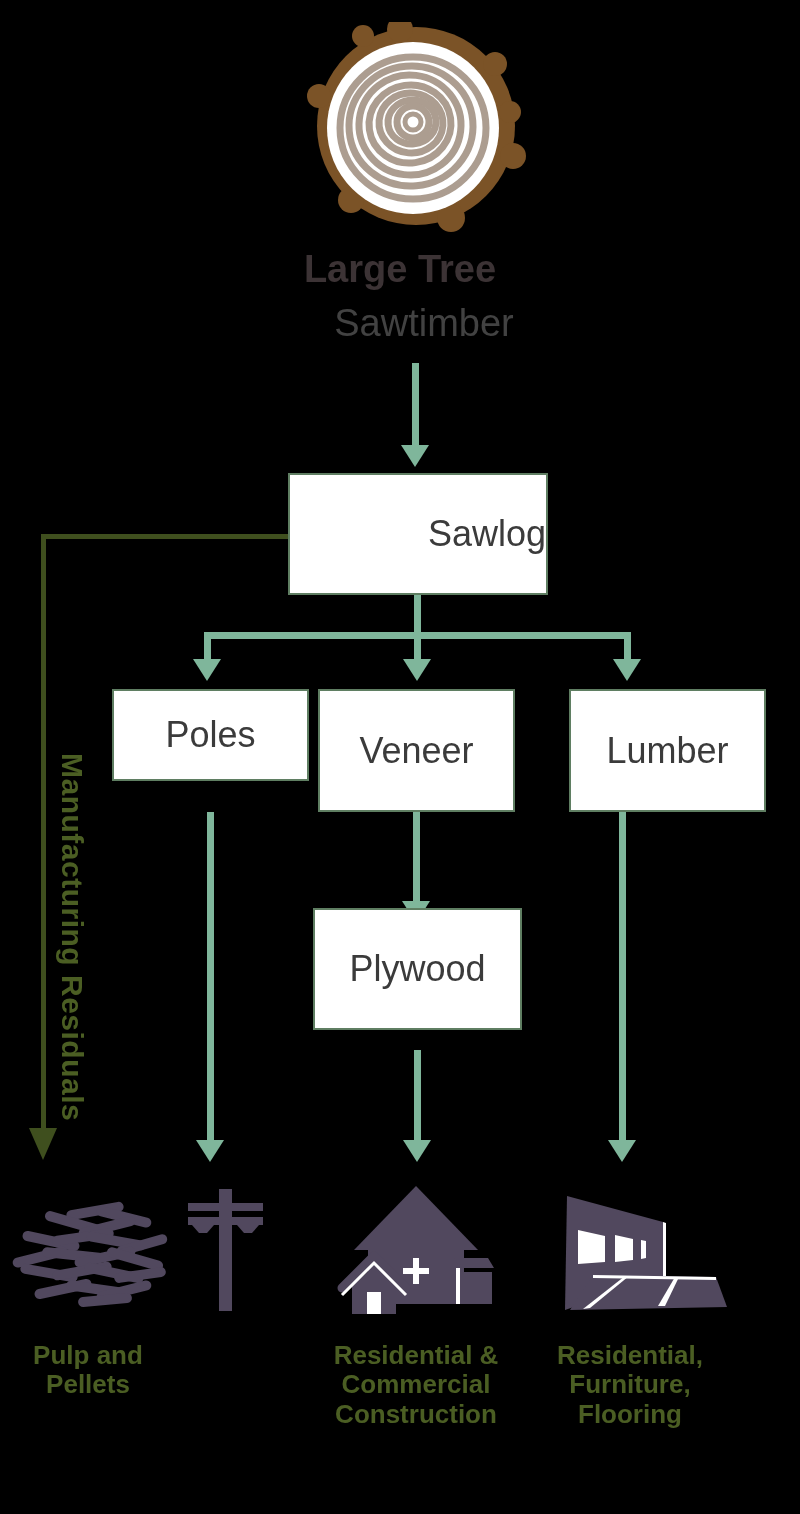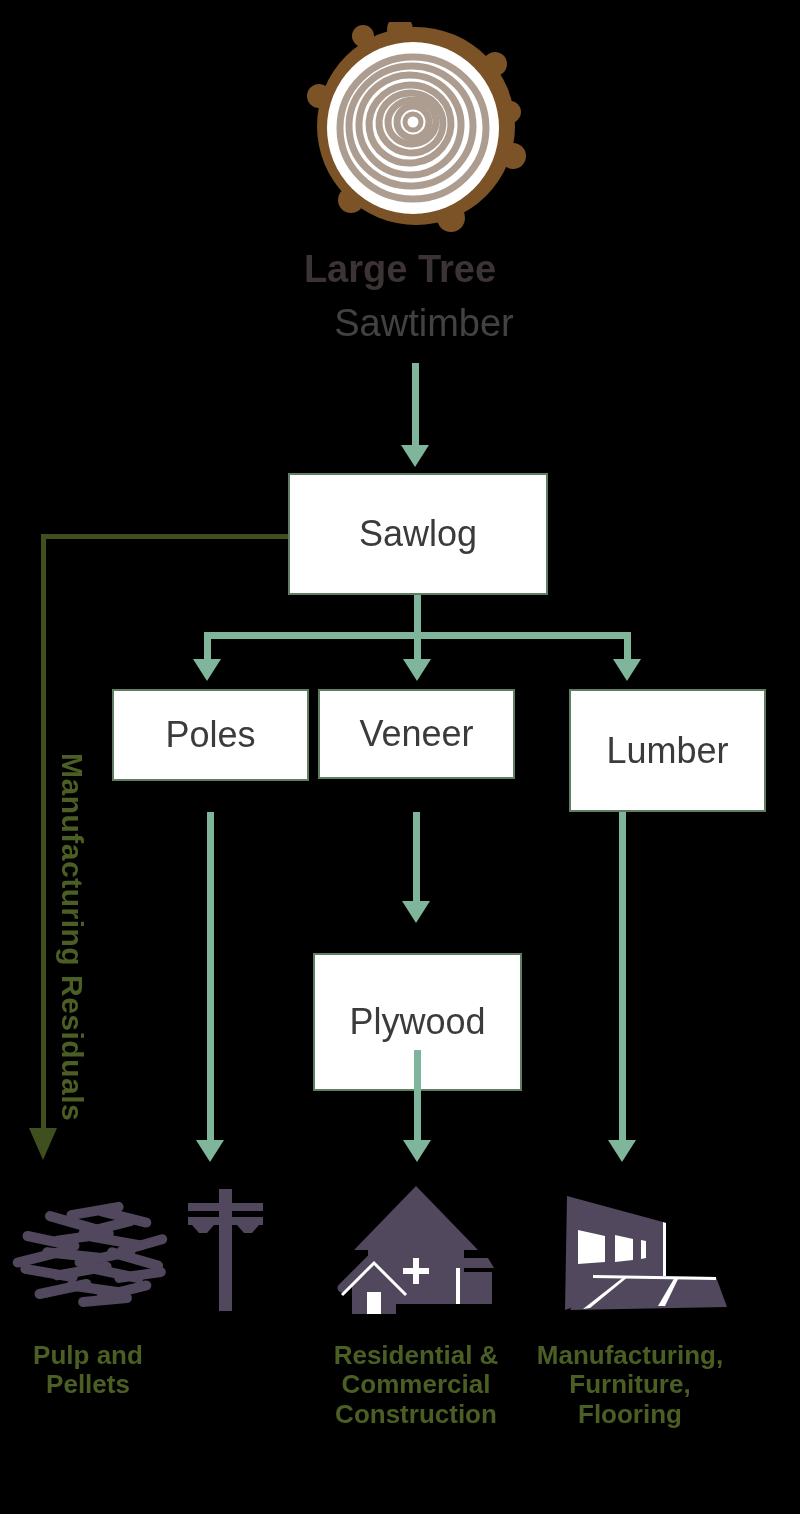--- a/index.html
+++ b/index.html
@@ -87,56 +87,56 @@
   </svg>
 
   <div class="center-text source-title" style="top:248px;">Large Tree</div>
   <div class="center-text source-subtitle" style="top:302px;">Sawtimber</div>
 
   <div>
     <div class="sage-shaft-v" style="left:412px;top:363px;height:84px;"></div>
     <div class="sage-head-down" style="left:401px;top:445px;"></div>
   </div>
 
-  <div class="node-box" style="left:288px;top:473px;width:260px;height:122px;">
+  <div class="node-box" style="left:288px;top:473px;width:260px;height:122px;justify-content:flex-end;">
     <span>Sawlog</span>
   </div>
 
   <div>
     <div class="sage-shaft-v" style="left:414px;top:595px;height:42px;"></div>
     <div class="sage-shaft-h" style="left:204px;top:632px;width:427px;"></div>
     <div class="sage-shaft-v" style="left:204px;top:637px;height:24px;"></div>
     <div class="sage-head-down" style="left:193px;top:659px;"></div>
     <div class="sage-shaft-v" style="left:414px;top:637px;height:24px;"></div>
     <div class="sage-head-down" style="left:403px;top:659px;"></div>
     <div class="sage-shaft-v" style="left:624px;top:637px;height:24px;"></div>
     <div class="sage-head-down" style="left:613px;top:659px;"></div>
   </div>
 
   <div class="node-box" style="left:112px;top:689px;width:197px;height:92px;text-align:center;">
     <span>Poles</span>
   </div>
-  <div class="node-box" style="left:318px;top:689px;width:197px;height:90px;">
+  <div class="node-box" style="left:318px;top:689px;width:197px;height:123px;">
     <span>Veneer</span>
   </div>
   <div class="node-box" style="left:524px;top:689px;width:197px;height:123px;margin-left:45px;">
     <span>Lumber</span>
   </div>
 
   <div>
     <div class="sage-shaft-v" style="left:207px;top:812px;height:330px;"></div>
     <div class="sage-head-down" style="left:196px;top:1140px;"></div>
   </div>
 
   <div>
     <div class="sage-shaft-v" style="left:413px;top:812px;height:91px;"></div>
     <div class="sage-head-down" style="left:402px;top:901px;"></div>
   </div>
 
-  <div class="node-box" style="left:313px;top:953px;width:209px;height:138px;justify-content:center;">
+  <div class="node-box" style="left:313px;top:908px;width:209px;height:122px;justify-content:center;">
     <span>Plywood</span>
   </div>
 
   <div>
     <div class="sage-shaft-v" style="left:414px;top:1050px;height:92px;"></div>
     <div class="sage-head-down" style="left:403px;top:1140px;"></div>
   </div>
 
   <div>
     <div class="sage-shaft-v" style="left:619px;top:812px;height:330px;"></div>
@@ -219,17 +219,17 @@
       <polygon points="130,89 134,89 120,118 113,118"></polygon>
       <polygon points="48,87 171,89 171,92 48,90"></polygon>
     </g>
   </svg>
 
   <div class="output-label" style="left:-22px;">Pulp and
 Pellets</div>
   <div class="output-label" style="left:306px;text-align:center;">Residential &amp;
 Commercial
 Construction</div>
-  <div class="output-label" style="left:520px;">Manufacturing,
+  <div class="output-label" style="left:520px;">Residential,
 Furniture,
 Flooring</div>
 
 </div>
 
 </body></html>

